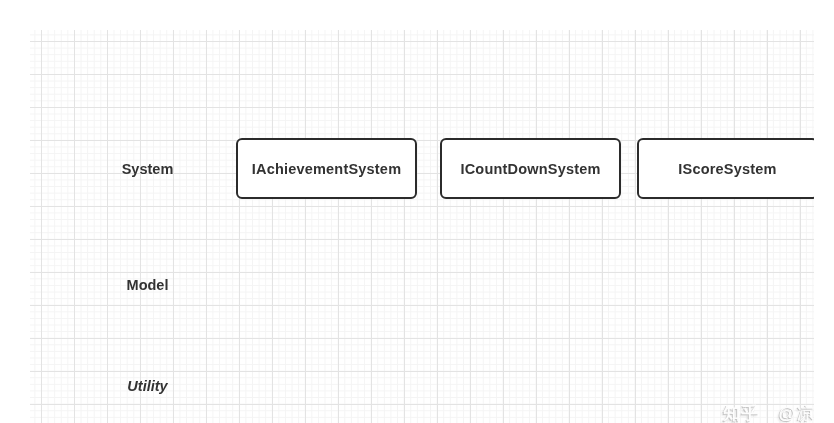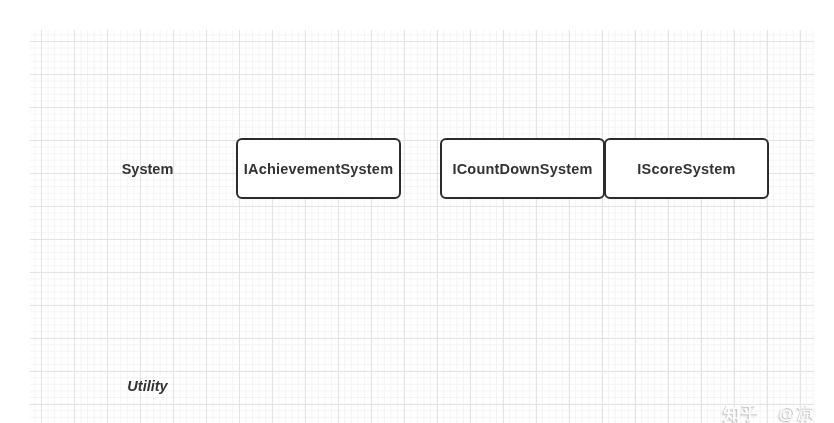--- a/index.html
+++ b/index.html
@@ -29,21 +29,21 @@
     display: flex;
     align-items: center;
     justify-content: center;
     font-size: 14.5px;
     font-weight: bold;
     color: #333333;
   }
 
   .node {
     position: absolute;
-    width: 165px;
+    width: 181px;
     height: 61px;
     background: #ffffff;
     border: 2.5px solid #2b2b2b;
     border-radius: 6px;
     display: flex;
     align-items: center;
     justify-content: center;
     font-size: 14.5px;
     font-weight: bold;
     color: #333333;
@@ -51,21 +51,21 @@
   }
 
   
   .row-1 { top: 98px; }
   .row-2 { top: 214px; }
   .row-3 { top: 315px; font-style: italic; }
 
   
   .col-1 { left: 196px; }
   .col-2 { left: 400px; }
-  .col-3 { left: 564px; }
+  .col-3 { left: 597px; }
 
   .watermark {
     position: absolute;
     right: 10px;
     bottom: 18px;
     font-size: 17px;
     color: #fdfdfd;
     letter-spacing: 1.5px;
     text-shadow: -1px 1px 0 #c6c6c6, -2px 2px 2px rgba(0,0,0,0.10);
     white-space: nowrap;
@@ -80,20 +80,21 @@
 <div class="canvas">
 
   <div class="row-label row-1">System</div>
 
   <div class="node row-1 col-1">IAchievementSystem</div>
 
   <div class="node row-1 col-2">ICountDownSystem</div>
 
   <div class="node row-1 col-3">IScoreSystem</div>
 
+  <div class="row-label row-2">Model</div>
 
 
   <div class="row-label row-3">Utility</div>
 
 
   <div class="watermark">
     <span class="brand">知乎</span><span class="handle">@凉鞋</span>
   </div>
 
 </div>

